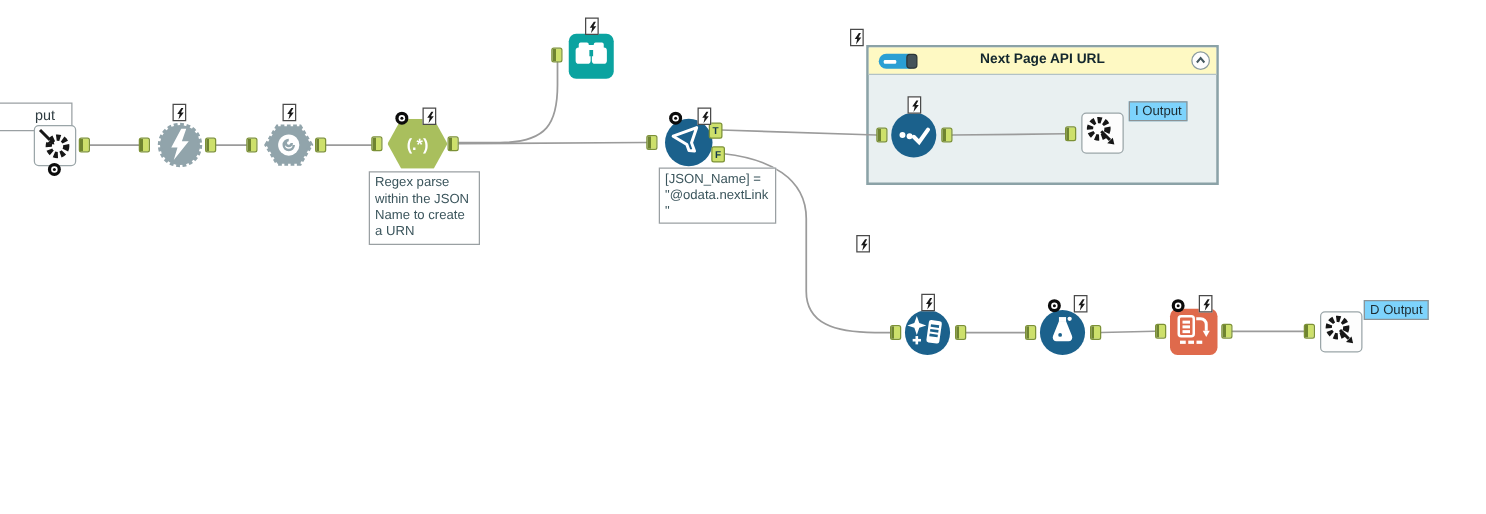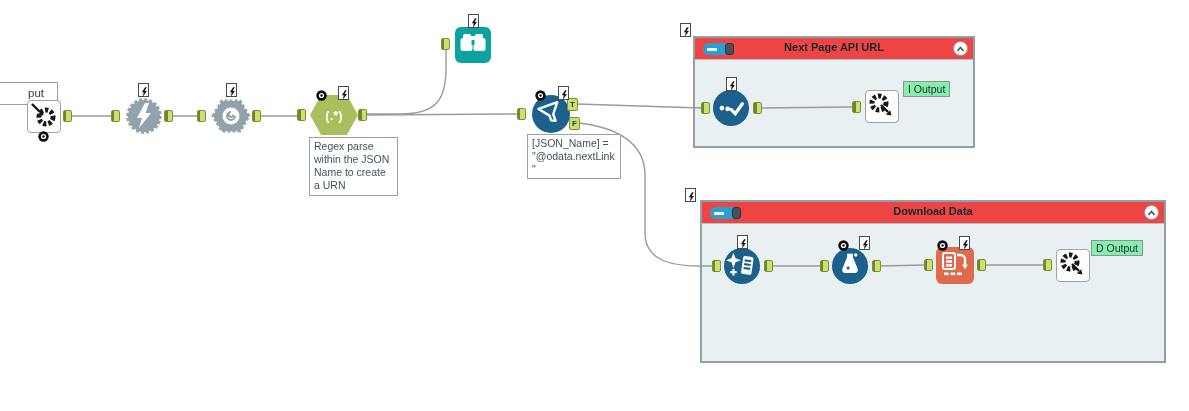--- a/index.html
+++ b/index.html
@@ -1,20 +1,20 @@
 <!DOCTYPE html>
 <html><head>
 <meta charset="utf-8">
 <style>
   html,body{margin:0;padding:0;background:#fff;}
   #canvas{position:relative;width:1189px;height:411px;background:#ffffff;overflow:hidden;
           font-family:"Liberation Sans",sans-serif;}
   
   .container{position:absolute;background:#e9f0f1;border:2px solid #8ba2a7;box-sizing:border-box;z-index:1;}
-  .c-hdr{position:relative;height:21px;background:#ef4444;border-bottom:1px solid #b2c2c6;padding-left:16px;}
+  .c-hdr{position:relative;height:21px;background:#fef9c3;border-bottom:1px solid #b2c2c6;padding-left:16px;}
   .c-title{position:absolute;left:0;right:0;top:3px;text-align:center;font-weight:bold;font-size:11px;color:#13272e;}
   .toggle{position:absolute;left:8px;top:5px;width:30px;height:12px;background:#2a9fd4;border-radius:6px;}
   .toggle .dash{position:absolute;left:4px;top:5px;width:10px;height:2.5px;background:#fff;border-radius:1px;}
   .toggle .knob{position:absolute;right:-1px;top:0;width:9px;height:12px;background:#44535a;border-radius:3px;border:1px solid #2b3538;box-sizing:border-box;}
   .collapse{position:absolute;right:5px;top:3px;width:15px;height:15px;border-radius:50%;background:#fdfdfd;border:1px solid #8a9ba0;box-sizing:border-box;}
   
   .anchor{position:absolute;width:9px;height:12px;border:1px solid #7c9136;border-radius:2px;box-sizing:border-box;
           background:linear-gradient(to right,#6f8430 0 2.5px,#cde06b 2.5px);z-index:4;}
   .anchor-l{position:absolute;width:11px;height:13px;border:1px solid #7c9136;border-radius:2px;box-sizing:border-box;
             background:#cde06b;z-index:4;display:flex;align-items:center;justify-content:center;
@@ -25,21 +25,21 @@
   
   .tool{position:absolute;z-index:3;}
   .sq-tool{width:34px;height:33px;background:#fdfdfd;border:1.5px solid #9aa5a8;border-radius:4px;box-sizing:border-box;}
   .teal-sq{width:36px;height:36px;background:#0ba3a0;border-radius:6px;}
   .orange-sq{width:38px;height:37px;background:#df6a4c;border-radius:6px;}
   .hex{width:48px;height:40px;background:#a9bf5d;clip-path:polygon(0% 50%,23% 0%,77% 0%,100% 50%,77% 100%,23% 100%);
        display:flex;align-items:center;justify-content:center;color:#fff;font-weight:bold;font-size:13px;letter-spacing:0px;}
   
   .anno{position:absolute;background:#fff;border:1px solid #9aa0a3;color:#3b555c;font-size:10.5px;line-height:1.25;
         padding:2px 4px;overflow-wrap:break-word;z-index:3;box-sizing:border-box;}
-  .outlabel{position:absolute;background:#86efac;border:1px solid #8c9396;color:#1d2b30;font-size:10.5px;
+  .outlabel{position:absolute;background:#7dd3fc;border:1px solid #8c9396;color:#1d2b30;font-size:10.5px;
             padding:1px 4px;white-space:nowrap;z-index:3;}
   #wires{position:absolute;left:0;top:0;z-index:2;}
 </style>
 </head>
 <body>
 
 <div id="canvas">
 
   <div class="container" style="left:693px;top:36px;width:282px;height:112px;">
     <div class="c-hdr">
@@ -49,34 +49,20 @@
         </span>
       <div class="c-title">Next Page API URL</div>
       <span class="collapse">
         <svg width="13" height="13" viewBox="0 0 13 13">
             <path d="M3.5,8 L6.5,4.5 L9.5,8" fill="none" stroke="#43585e" stroke-width="1.6"></path>
           </svg>
       </span>
     </div>
   </div>
 
-  <div class="container" style="left:700px;top:200px;width:466px;height:163px;">
-    <div class="c-hdr">
-      <span class="toggle">
-          <span class="dash"></span>
-          <span class="knob"></span>
-        </span>
-      <div class="c-title">Download Data</div>
-      <span class="collapse">
-        <svg width="13" height="13" viewBox="0 0 13 13">
-            <path d="M3.5,8 L6.5,4.5 L9.5,8" fill="none" stroke="#43585e" stroke-width="1.6"></path>
-          </svg>
-      </span>
-    </div>
-  </div>
 
   <svg id="wires" width="1189" height="411" viewBox="0 0 1189 411">
     <g fill="none" stroke="#9b9b9b" stroke-width="1.4" stroke-linecap="round">
       <path d="M72,116 H111"></path>
       <path d="M173,116 H197"></path>
       <path d="M261,116 H297"></path>
       <path d="M367,115 L517,114"></path>
       <path d="M367,114 H400 C438,114 446,98 446,68 V50"></path>
       <path d="M577,104 L701,108"></path>
       <path d="M762,108 L852,107"></path>
@@ -144,21 +130,21 @@
   <span class="bolt" style="left:338px;top:86px;">
     <svg width="9" height="12" viewBox="0 0 11 13" style="margin:0 0 0 0.5px;">
         <polygon points="6.2,0.8 2.2,6.8 4.6,6.8 3.4,12.2 8.6,5.2 5.8,5.2 8.2,0.8" fill="#1a1a1a"></polygon>
       </svg>
   </span>
   <div class="tool hex" style="left:310px;top:95px;">
     <span>(.*)</span>
   </div>
   <span class="anchor" style="left:297px;top:109px;"></span>
   <span class="anchor" style="left:358px;top:109px;"></span>
-  <div class="anno" style="left:309px;top:137px;width:89px;">Regex parse within the JSON Name to create a URN</div>
+  <div class="anno" style="left:295px;top:137px;width:89px;">Regex parse within the JSON Name to create a URN</div>
 
   <span class="bolt" style="left:468px;top:14px;">
     <svg width="9" height="12" viewBox="0 0 11 13" style="margin:0 0 0 0.5px;">
         <polygon points="6.2,0.8 2.2,6.8 4.6,6.8 3.4,12.2 8.6,5.2 5.8,5.2 8.2,0.8" fill="#1a1a1a"></polygon>
       </svg>
   </span>
   <div class="tool teal-sq" style="left:455px;top:27px;">
     <svg width="36" height="36" viewBox="0 0 36 36">
       <g fill="#fff">
         <rect x="8" y="7" width="8" height="6" rx="1.5"></rect>

